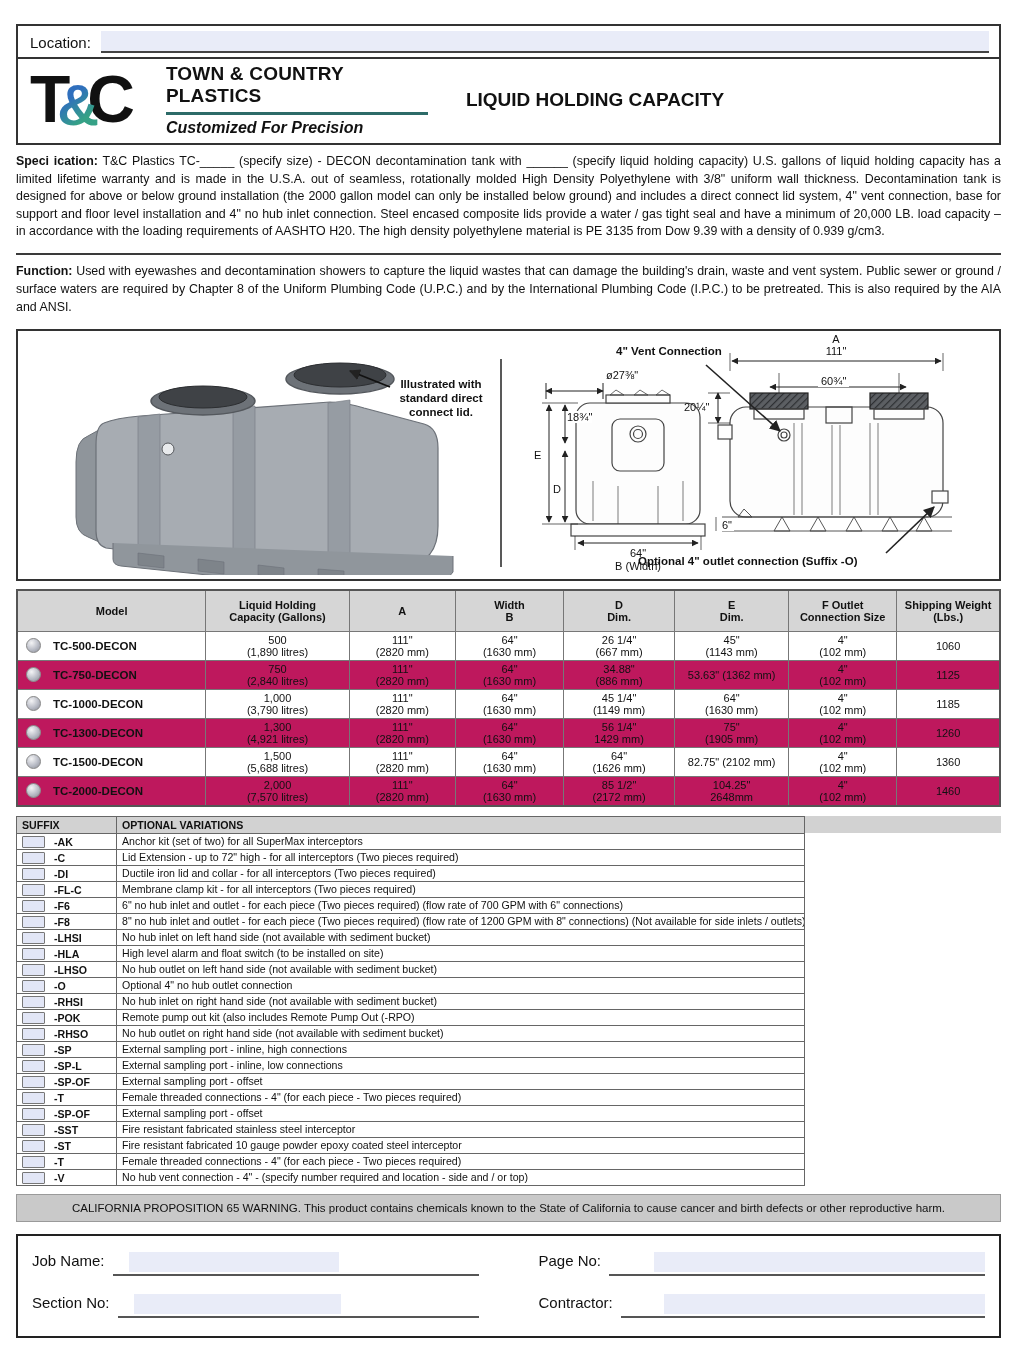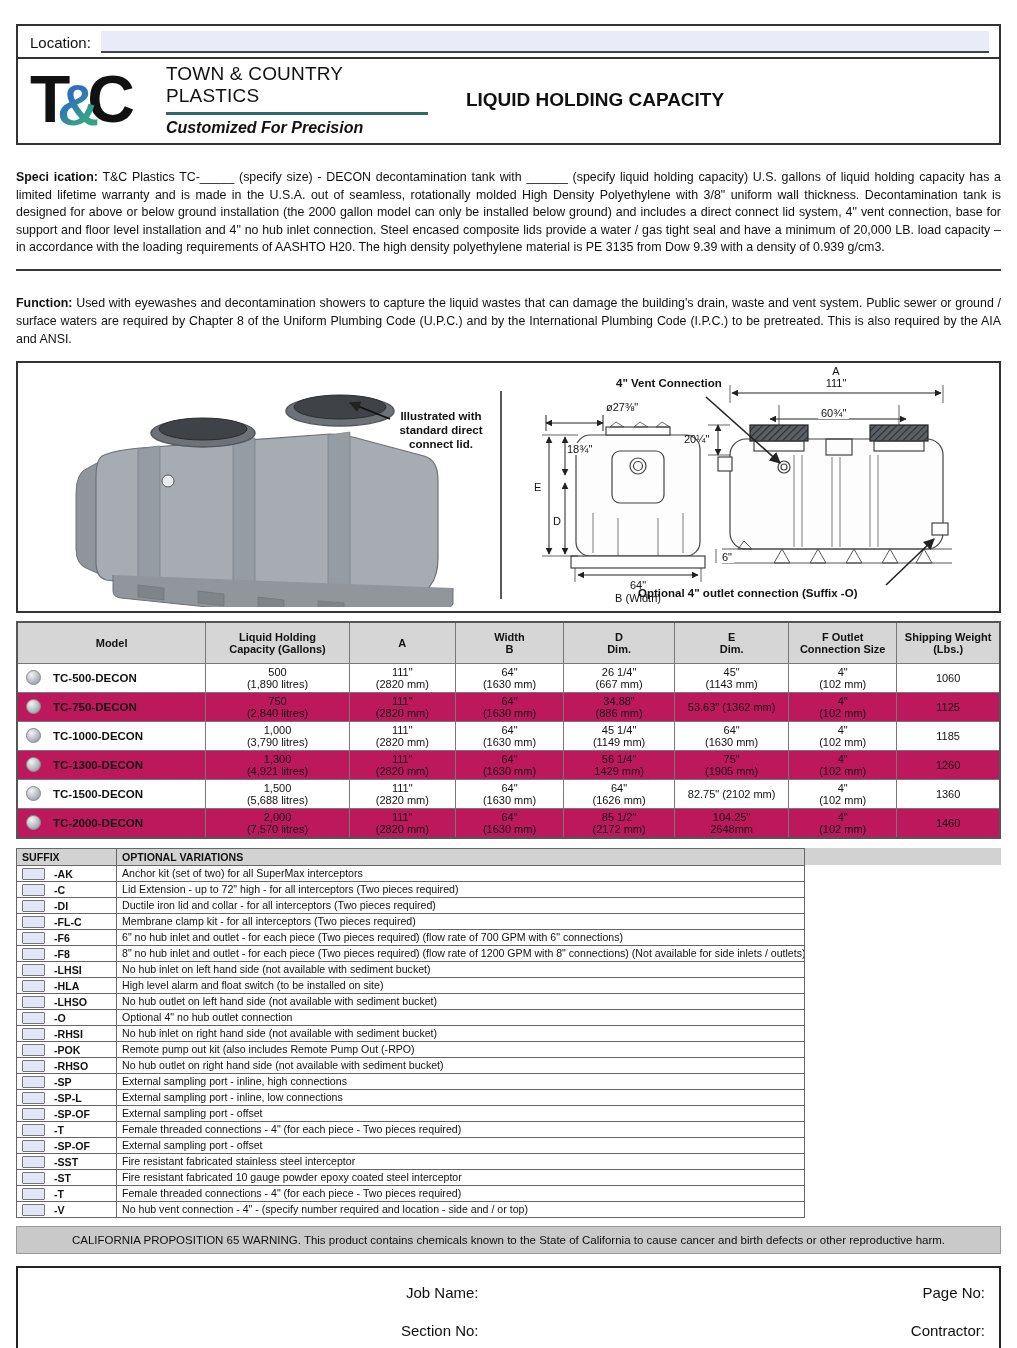--- a/index.html
+++ b/index.html
@@ -12,26 +12,26 @@
   .location-row{display:flex;align-items:flex-end;padding:5px 10px 4px 12px;border-bottom:2px solid #333;}
   .location-label{font-size:15px;padding-bottom:2px;}
   .location-input{flex:1;margin-left:10px;height:20px;background:#e9ecf8;border-bottom:2px solid #444;}
   .brand-row{display:flex;align-items:center;padding:4px 10px 6px 10px;}
   .logo{display:flex;align-items:flex-start;font-weight:800;line-height:1;margin-left:2px;}
   .logo .lt,.logo .lc{font-size:66px;color:#111;letter-spacing:-3px;}
   .logo .lamp{font-size:58px;margin:10px -12px 0 -10px;z-index:1;
      background:linear-gradient(140deg,#2f6fbd 35%,#35a186 70%);
      -webkit-background-clip:text;background-clip:text;color:transparent;font-weight:800;}
   .company{margin-left:34px;width:262px;}
-  .company-name{font-size:19px;font-weight:normal;letter-spacing:.2px;border-bottom:3px solid #2d6b68;padding-bottom:5px;}
+  .company-name{font-size:19px;font-weight:bold;letter-spacing:.2px;border-bottom:3px solid #2d6b68;padding-bottom:5px;}
   .tagline{font-size:16px;font-style:italic;font-weight:600;margin-top:4px;}
   .doc-title{margin-left:38px;flex:1;font-size:19px;font-weight:bold;line-height:1.5;}
 
   
-  .para{font-size:12.4px;line-height:1.42;text-align:justify;margin-top:24px;}
+  .para{font-size:12.4px;line-height:1.42;text-align:justify;margin-top:8px;}
   .para b{font-weight:bold;}
   .rule{border-top:2px solid #3a3a3a;margin:7px 0 0 0;}
 
   
   .diagram-box{margin-top:10px;border:2px solid #333;height:248px;position:relative;}
   .diagram-box svg{position:absolute;left:0;top:0;}
   .dlabel{position:absolute;font-size:11px;white-space:nowrap;}
   .dlabel.b{font-weight:bold;font-size:11.5px;}
   .dlabel.c{text-align:center;}
 
@@ -57,21 +57,21 @@
   .checkbox{display:inline-block;width:21px;height:10px;background:#e2e6f6;border:1px solid #777;vertical-align:middle;margin-right:9px;border-radius:1px;}
   .sfx{font-weight:bold;vertical-align:middle;}
 
   
   .warning-bar{margin-top:8px;background:#c9c9c9;border:1px solid #9a9a9a;text-align:center;
      font-size:11.5px;padding:7px 4px;}
 
   
   .form-box{margin-top:12px;border:2px solid #222;padding:16px 14px 18px 14px;display:grid;
      grid-template-columns:1fr 1fr;column-gap:60px;row-gap:18px;}
-  .field{display:flex;align-items:flex-end;flex-direction:column;}
+  .field{display:flex;}
   .field-label{font-size:15px;white-space:nowrap;padding-bottom:1px;}
   .field-line{flex:1;margin-left:8px;border-bottom:2px solid #555;height:22px;position:relative;}
   .fill-left{position:absolute;left:16px;right:38%;top:0;bottom:2px;background:#e9ecf8;}
   .fill-right{position:absolute;right:0;left:12%;top:0;bottom:2px;background:#e9ecf8;}
 </style>
 </head>
 <body>
 
 <div class="page">
 

